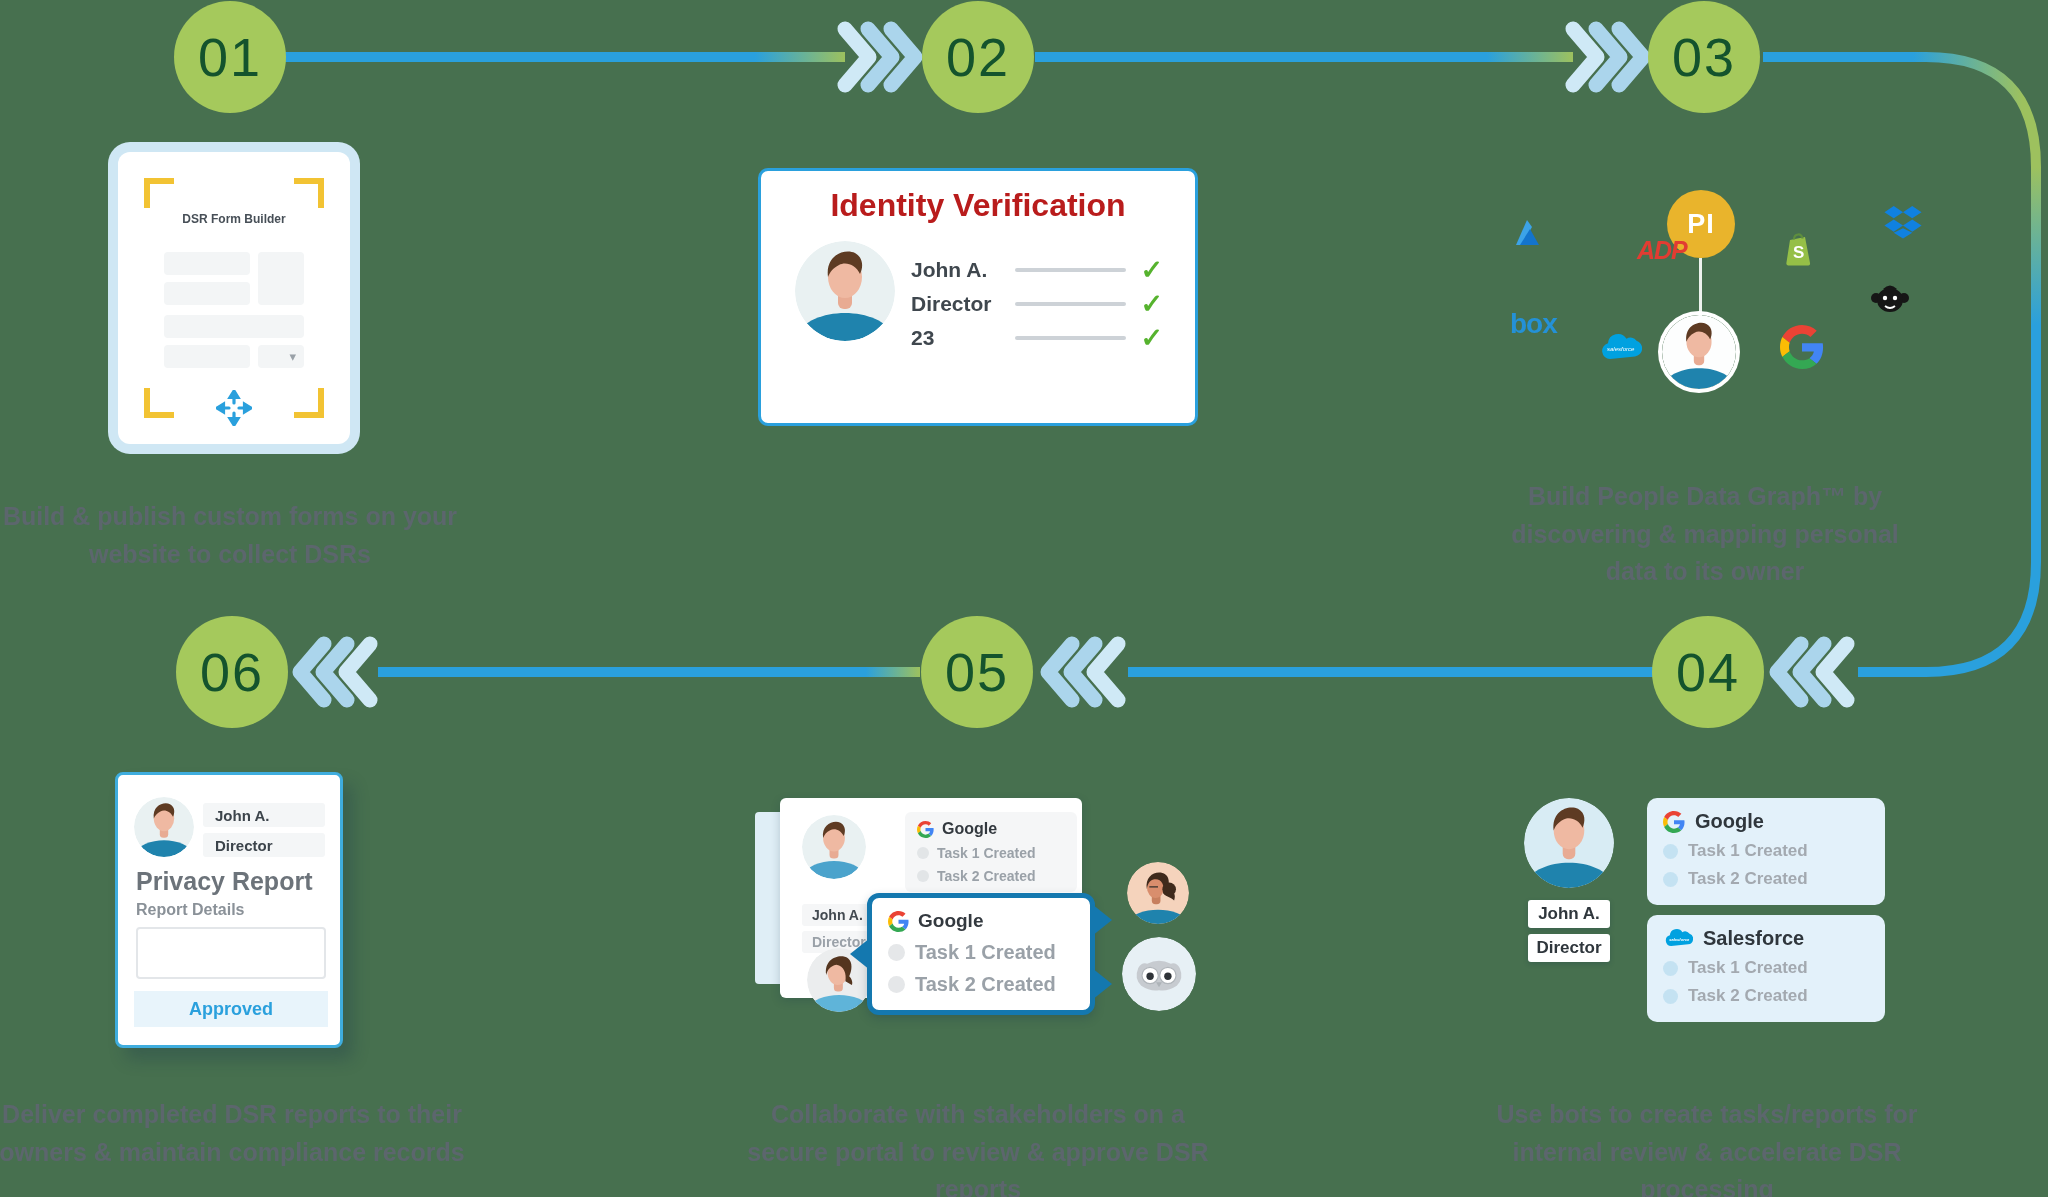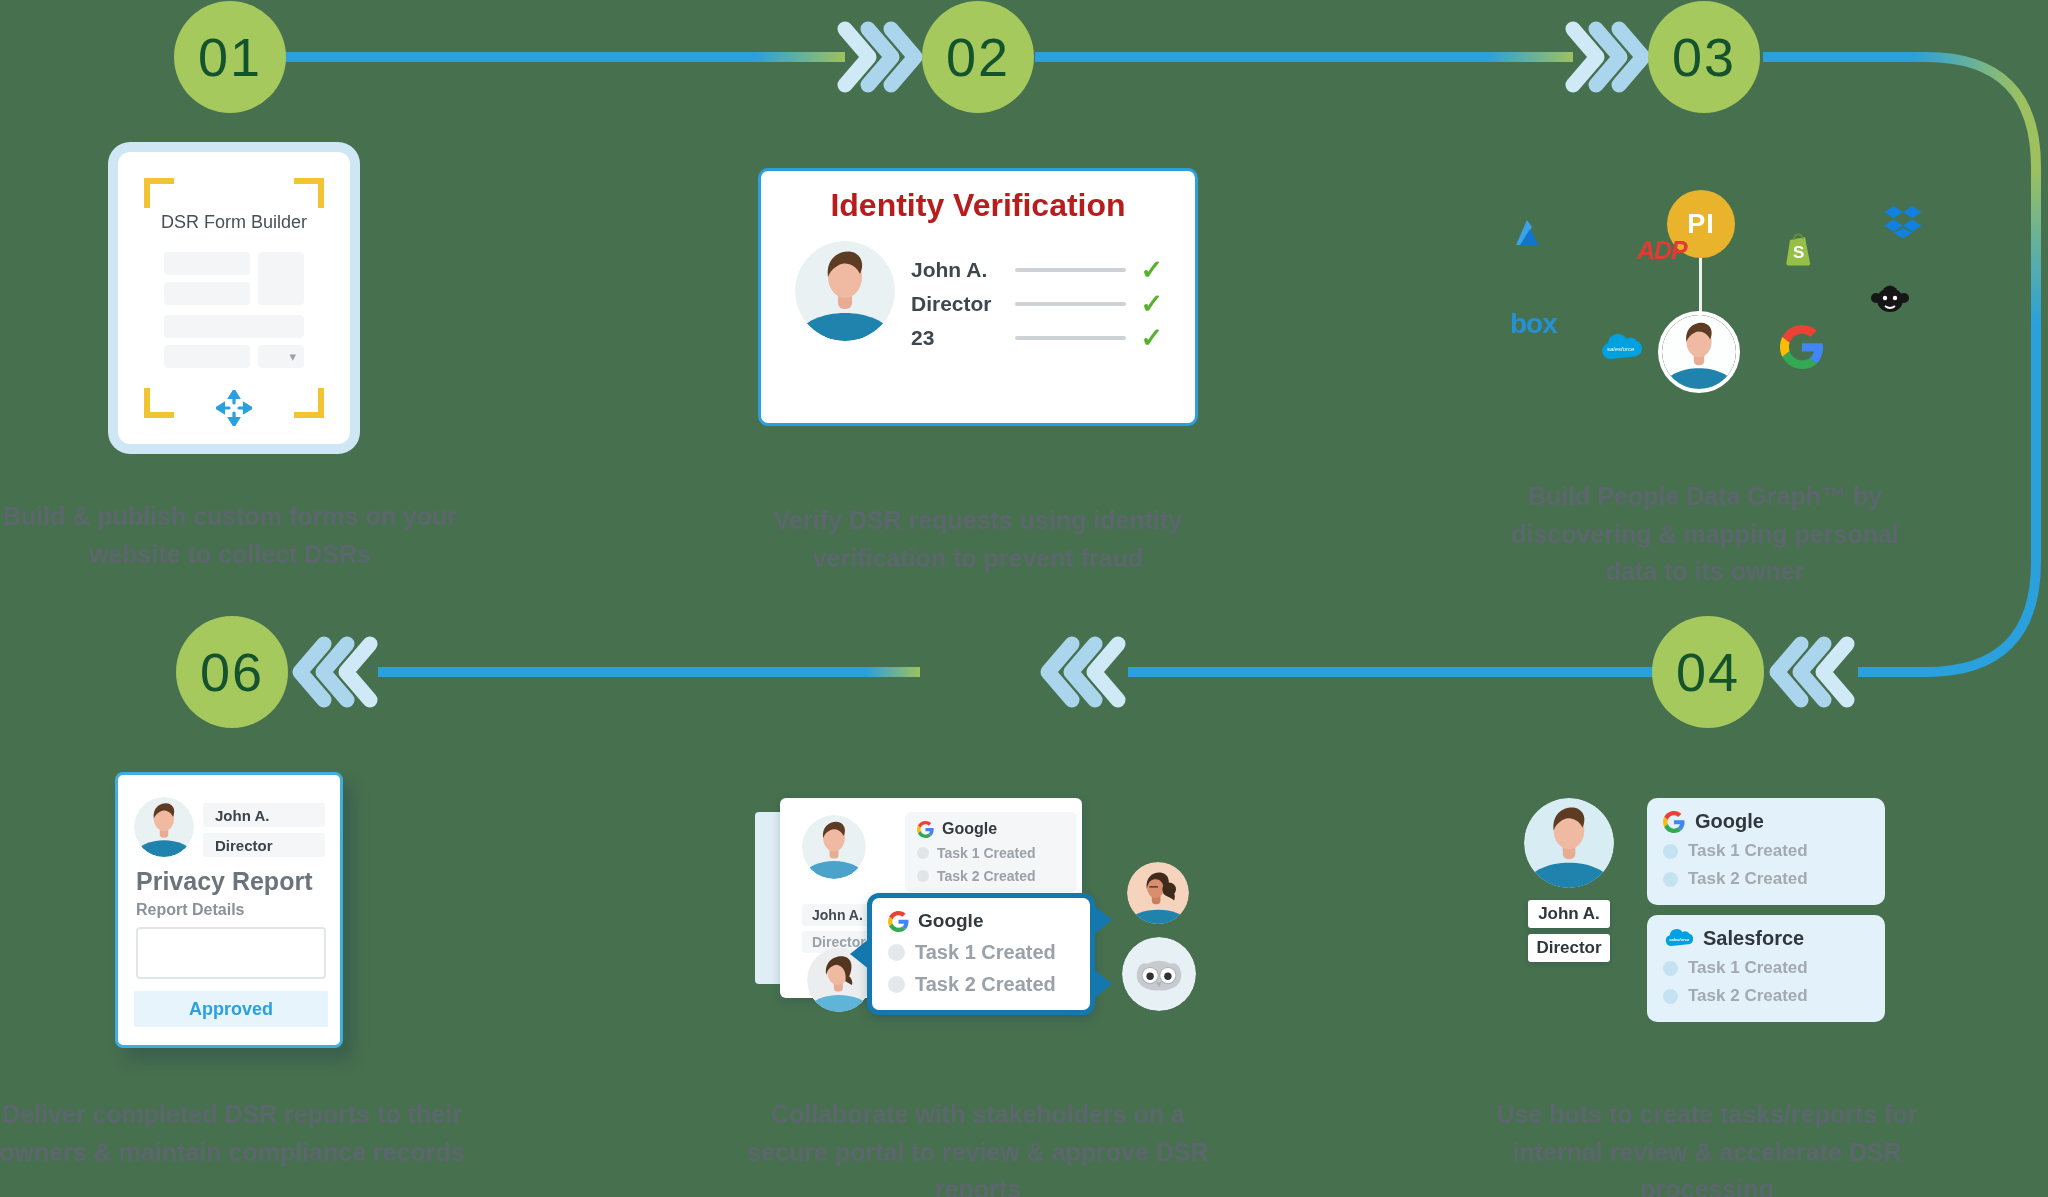--- a/index.html
+++ b/index.html
@@ -18,22 +18,22 @@
     text-align:center;}
 
   
   .fb-card{position:absolute;left:118px;top:152px;width:232px;height:292px;background:#fff;
     border-radius:12px;box-shadow:0 0 0 10px #cfe7f4;}
   .bracket{position:absolute;width:24px;height:24px;border:0 solid #f2c333;}
   .br-tl{left:26px;top:26px;border-left-width:6px;border-top-width:6px;}
   .br-tr{right:26px;top:26px;border-right-width:6px;border-top-width:6px;}
   .br-bl{left:26px;bottom:26px;border-left-width:6px;border-bottom-width:6px;}
   .br-br{right:26px;bottom:26px;border-right-width:6px;border-bottom-width:6px;}
-  .fb-title{position:absolute;left:0;right:0;top:60px;text-align:center;font-size:18px;
-    font-weight:400;color:#474f57;}
+  .fb-title{position:absolute;left:0;right:0;top:60px;text-align:center;font-size:12px;
+    font-weight:700;color:#474f57;}
   .ph{position:absolute;background:#f3f5f6;border-radius:4px;}
   .ph-caret{display:flex;align-items:center;justify-content:flex-end;padding-right:8px;
     color:#9aa1a8;font-size:13px;box-sizing:border-box;}
   .fb-move{position:absolute;left:50%;top:238px;transform:translateX(-50%);}
 
   
   .id-card{position:absolute;left:758px;top:168px;width:440px;height:258px;background:#fff;
     border:3px solid #2aa0dd;border-radius:10px;box-sizing:border-box;}
   .id-title{position:absolute;left:0;right:0;top:16px;text-align:center;font-size:32px;
     font-weight:700;color:#b91c1c;}
@@ -184,24 +184,24 @@
         <path d="M47,0 L23,28 L47,56" stroke="#abd5ec"></path>
         <path d="M70,0 L46,28 L70,56" stroke="#cfe9f6"></path>
       </g>
     </g>
   </svg>
 
   <div class="step-circle" style="left:174px;top:1px">01</div>
   <div class="step-circle" style="left:922px;top:1px">02</div>
   <div class="step-circle" style="left:1648px;top:1px">03</div>
   <div class="step-circle" style="left:1652px;top:616px">04</div>
+  <div class="step-circle" style="left:921px;top:616px">05</div>
   <div class="step-circle" style="left:176px;top:616px">06</div>
 
   <div class="caption" style="left:-5px;top:498px;width:470px">Build &amp; publish custom forms on your website to collect DSRs</div>
-  <div class="caption" style="left:738px;top:502px;width:480px">Verify DSR requests using identity verification to prevent fraud</div>
   <div class="caption" style="left:1485px;top:478px;width:440px">Build People Data Graph™ by discovering &amp; mapping personal data to its owner</div>
   <div class="caption" style="left:1457px;top:1096px;width:500px">Use bots to create tasks/reports for internal review &amp; accelerate DSR processing</div>
   <div class="caption" style="left:738px;top:1096px;width:480px">Collaborate with stakeholders on a secure portal to review &amp; approve DSR reports</div>
   <div class="caption" style="left:-8px;top:1096px;width:480px">Deliver completed DSR reports to their owners &amp; maintain compliance records</div>
 
   <div class="fb-card">
     <div class="bracket br-tl"></div>
     <div class="bracket br-tr"></div>
     <div class="bracket br-bl"></div>
     <div class="bracket br-br"></div>

